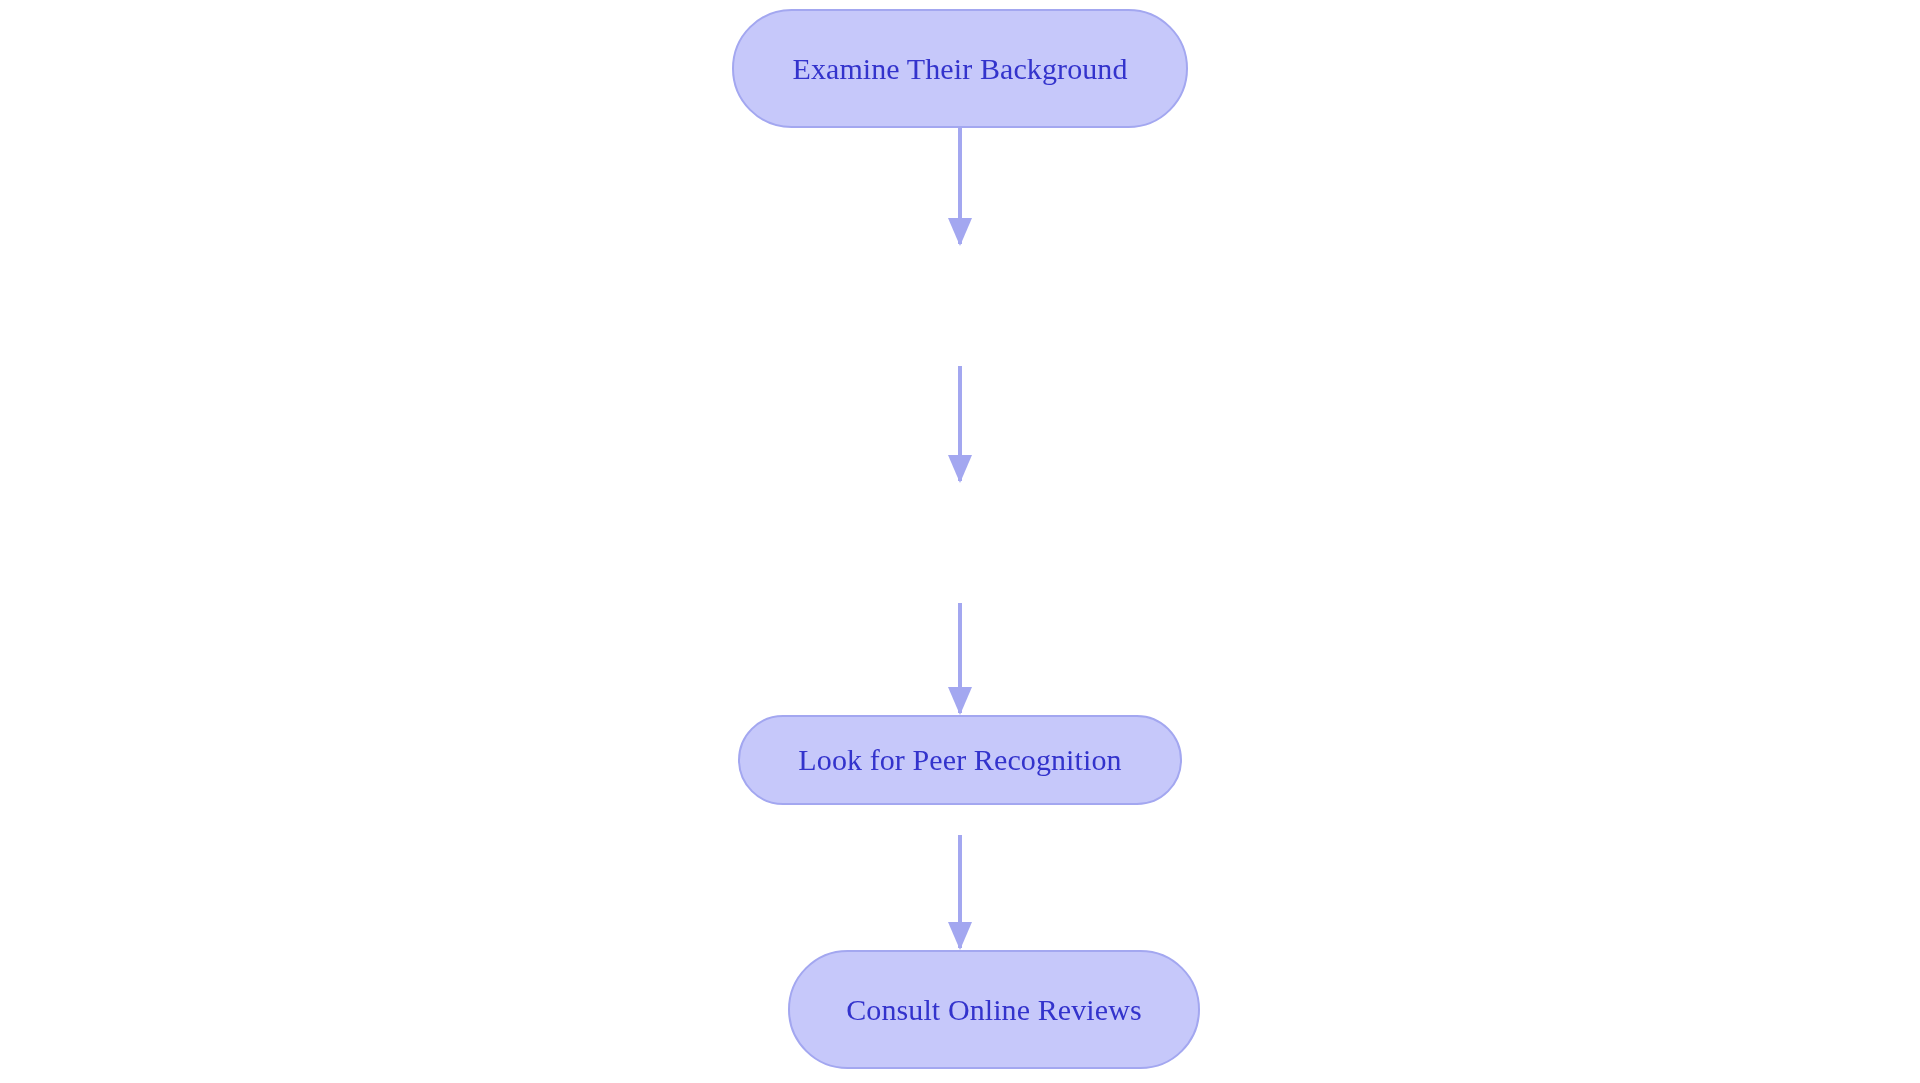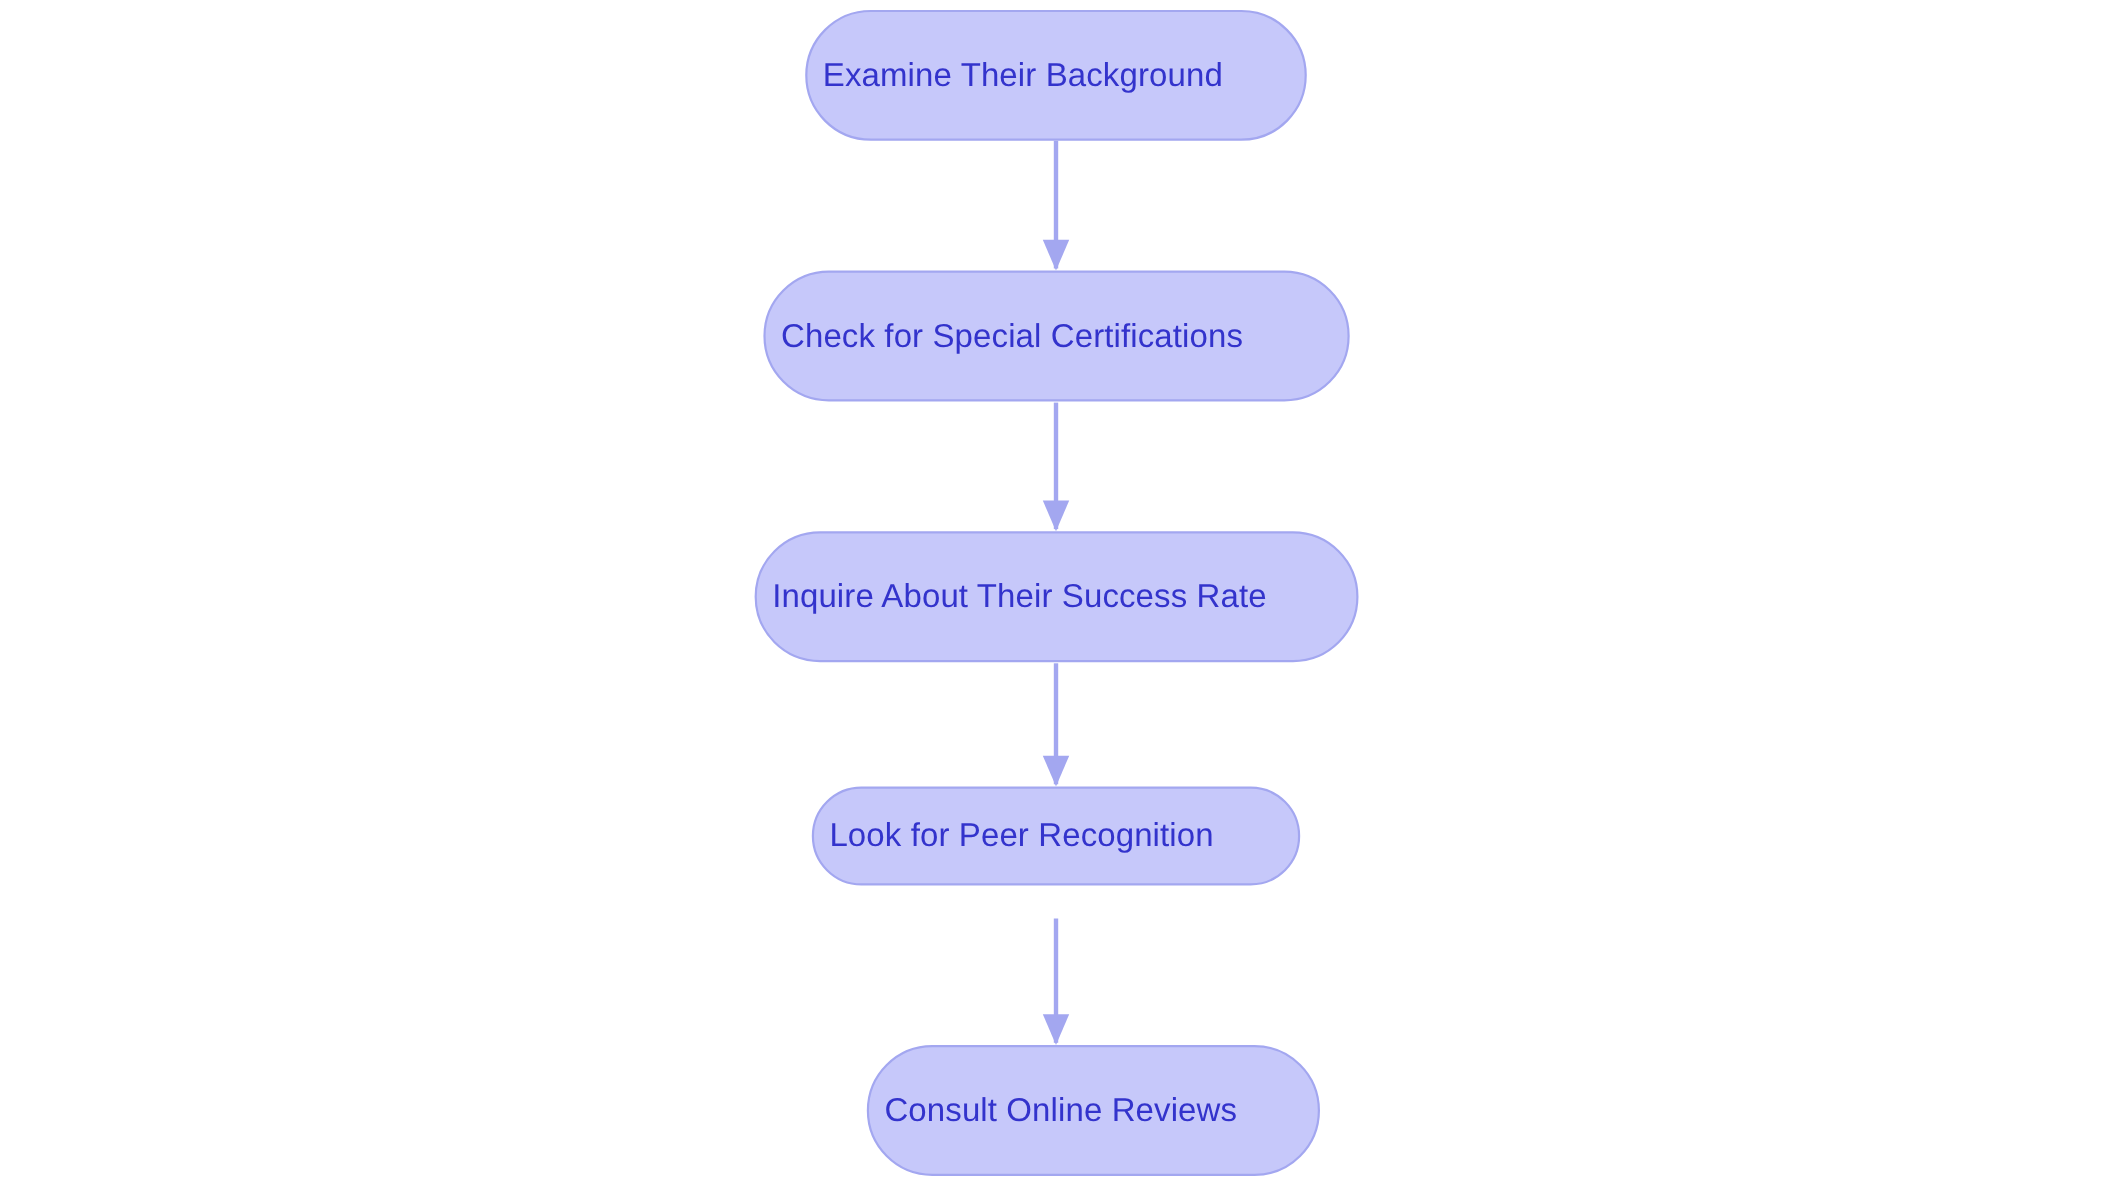--- a/index.html
+++ b/index.html
@@ -20,26 +20,26 @@
     width: 1920px;
     height: 1083px;
     background: #ffffff;
   }
 
   .flow-node {
     position: absolute;
     box-sizing: border-box;
     display: flex;
     align-items: center;
-    justify-content: flex-start;
+    justify-content: center;
     background: #c6c8fa;
     border: 2px solid #c2410c;
     border-radius: 999px;
     color: #3333cc;
-    font-family: Liberation Sans, sans-serif;
+    font-family: Liberation Serif, serif;
     font-size: 30px;
     font-weight: 400;
     letter-spacing: 0.1px;
     line-height: 1.2;
     white-space: nowrap;
     user-select: none;
   }
 
   .flow-node-label {
     display: block;
@@ -85,27 +85,21 @@
     <svg width="40" height="115" viewBox="0 0 40 115" aria-hidden="true">
       <line x1="20" y1="0" x2="20" y2="113" stroke="#a3a7f0" stroke-width="4"></line>
       <polygon points="8,87 32,87 20,115" fill="#a3a7f0"></polygon>
     </svg>
   </div>
 
   <div class="flow-node" style="left: 732px; top: 9px; width: 456px; height: 119px; background: rgb(198, 200, 250); border-color: rgb(163, 167, 240); color: rgb(51, 51, 204);">
     <span class="flow-node-label">Examine Their Background</span>
   </div>
 
-  <div class="flow-node" style="left: 694px; top: 246px; width: 533px; height: 119px; background: rgb(198, 200, 250); border-color: rgb(163, 167, 240); color: rgb(51, 51, 204);">
-    <span class="flow-node-label">Check for Special Certifications</span>
-  </div>
 
-  <div class="flow-node" style="left: 686px; top: 483px; width: 549px; height: 119px; background: rgb(198, 200, 250); border-color: rgb(163, 167, 240); color: rgb(51, 51, 204);">
-    <span class="flow-node-label">Inquire About Their Success Rate</span>
-  </div>
 
   <div class="flow-node" style="left: 738px; top: 715px; width: 444px; height: 90px; background: rgb(198, 200, 250); border-color: rgb(163, 167, 240); color: rgb(51, 51, 204);">
     <span class="flow-node-label">Look for Peer Recognition</span>
   </div>
 
   <div class="flow-node" style="left: 788px; top: 950px; width: 412px; height: 119px; background: rgb(198, 200, 250); border-color: rgb(163, 167, 240); color: rgb(51, 51, 204);">
     <span class="flow-node-label">Consult Online Reviews</span>
   </div>
 
 </div>

